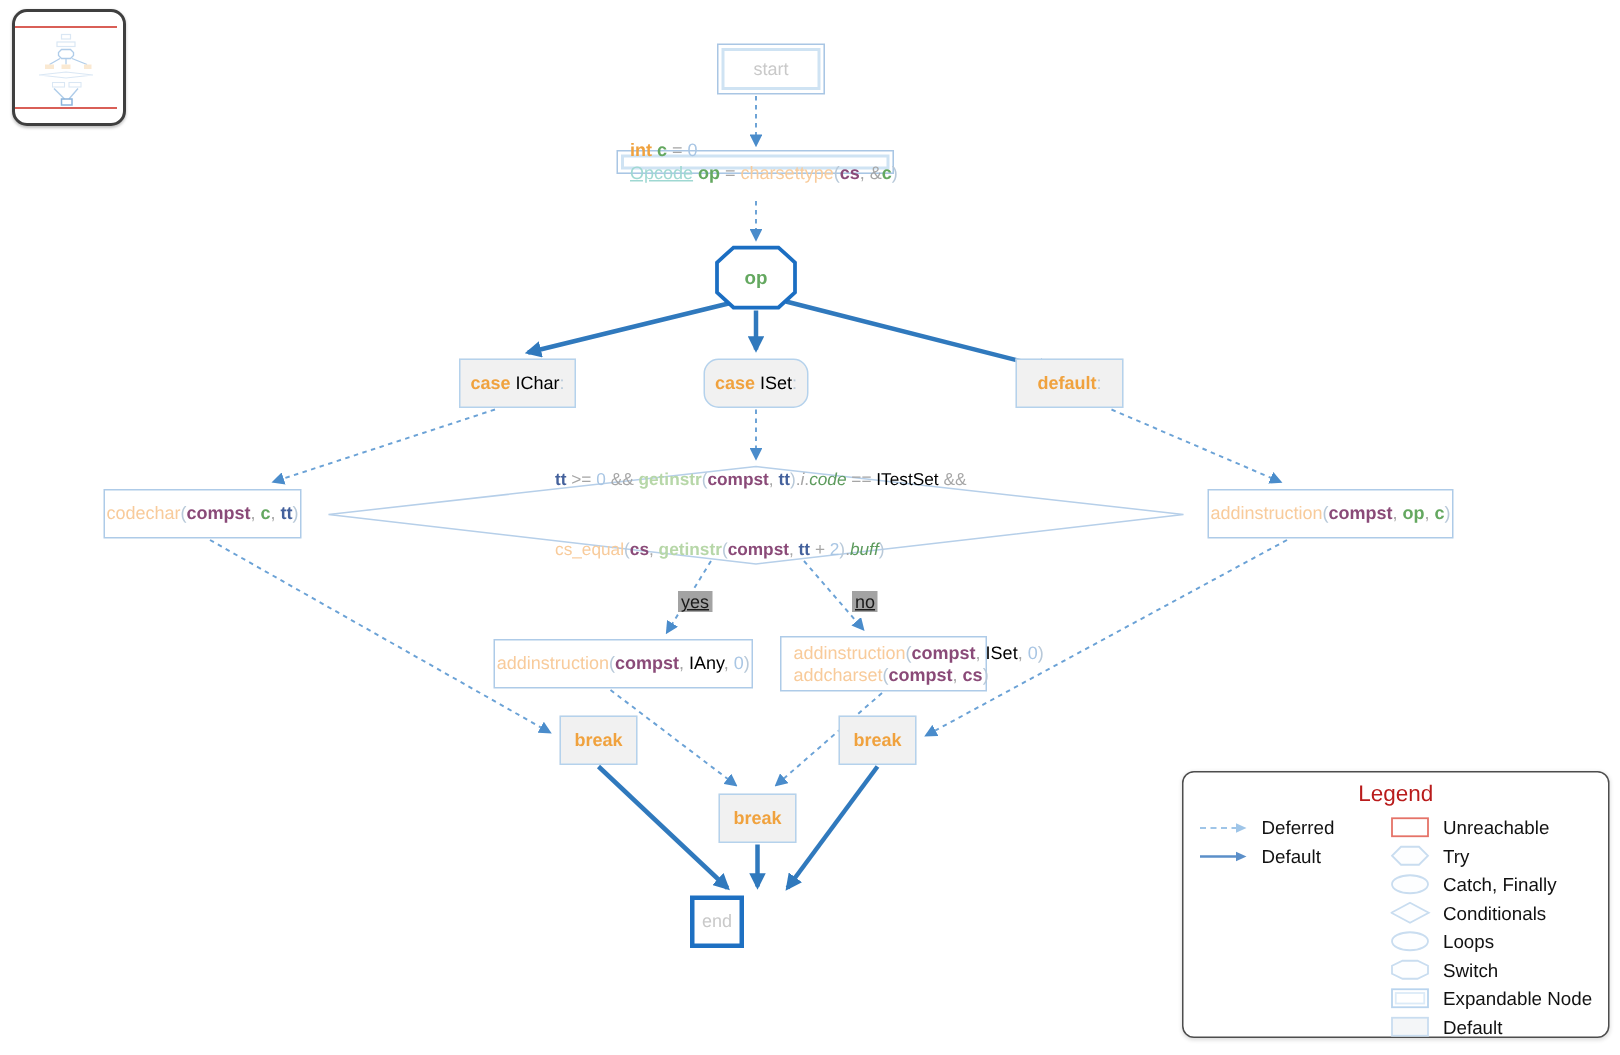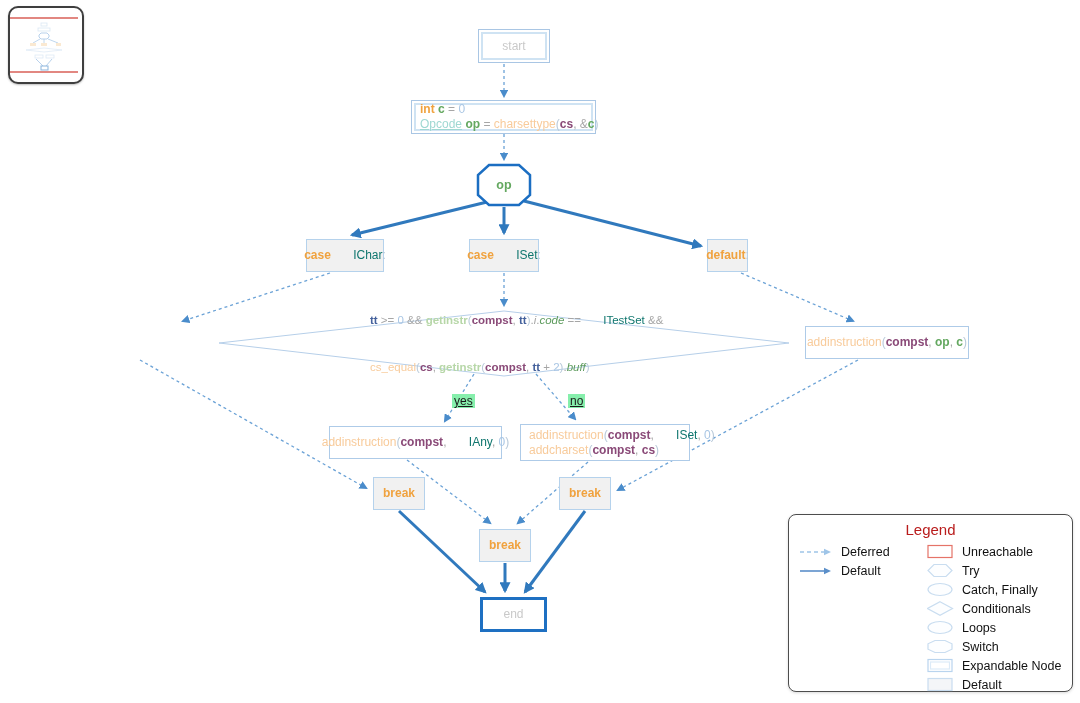--- a/index.html
+++ b/index.html
@@ -9,30 +9,30 @@
   .node{position:absolute;box-sizing:border-box;z-index:2;background:#fff;
         border:1px solid #aecbe8;display:flex;flex-direction:column;
         justify-content:center;align-items:center;font-size:12px;line-height:15px;}
   .node .code-line{white-space:pre;}
   .node.left-align{align-items:flex-start;padding-left:8px;padding-right:8px;}
   .node.gray{background:#f1f1f1;border-color:#b5d2ec;}
   .node.dbl{border:1px solid #a9c6e4;
             box-shadow:inset 0 0 0 2px #ffffff, inset 0 0 0 4px #cfe3f3;}
   .node.end-node{border:3px solid #1e70c2;}
   .node.no-border{border:none;background:transparent;box-shadow:none;}
-  .edge-label{position:absolute;z-index:3;font-size:12px;color:#1a1a1a;background:#86efac;padding:0 2px;text-decoration:underline;}
+  .edge-label{position:absolute;z-index:3;font-size:12px;color:#1a1a1a;background:#a3a3a3;padding:0 2px;text-decoration:underline;}
   
   .t-kw{color:#f0a23e;font-weight:bold;}
   .t-fn{color:#f8cb9b;}
   .t-fng{color:#b7d7a8;font-weight:bold;}
   .t-ty{color:#9fd8d2;text-decoration:underline;}
   .t-lv{color:#64a860;font-weight:bold;}
   .t-pv{color:#8a4a78;font-weight:bold;}
   .t-tt{color:#44619c;font-weight:bold;}
-  .t-const{color:#0f766e;margin-left:19px;}
+  .t-const{color:#000000;}
   .t-num{color:#a9c6e4;}
   .t-op{color:#a6a6a6;}
   .t-par{color:#b8c9d9;}
   .t-fld{color:#5d9b5d;font-style:italic;}
   .t-fldg{color:#a6a6a6;font-style:italic;}
   .t-pl{color:#c9c9c9;}
   
   .minimap{position:absolute;left:8px;top:6px;width:72px;height:74px;z-index:4;
            background:#fff;border:2px solid #3f3f3f;border-radius:10px;
            box-shadow:0 1px 2px rgba(0,0,0,.25);overflow:hidden;}
@@ -87,73 +87,76 @@
 
     <polygon points="489,165 519,165 530,175 530,195 519,205 489,205 478,195 478,175" fill="#ffffff" stroke="#1b6ec2" stroke-width="2.5"></polygon>
 
     <polygon points="219,343 504,311 789,343 504,376" fill="#ffffff" stroke="#b6cfe9" stroke-width="1"></polygon>
   </svg>
 
   <div class="node dbl" style="left:478px;top:29px;width:72px;height:34px;">
       <div class="code-line"><span class="t-pl">start</span></div>
     </div>
 
-  <div class="node dbl left-align" style="left:411px;top:100px;width:185px;height:34px;">
+  <div class="node dbl left-align" style="left:411px;top:100px;width:185px;height:16px;">
       <div class="code-line"><span class="t-kw">int</span><span class="t-op"> </span><span class="t-lv">c</span><span class="t-op"> = </span><span class="t-num">0</span></div>
       <div class="code-line"><span class="t-ty">Opcode</span><span class="t-op"> </span><span class="t-lv">op</span><span class="t-op"> = </span><span class="t-fn">charsettype</span><span class="t-par">(</span><span class="t-pv">cs</span><span class="t-op">, </span><span class="t-op">&amp;</span><span class="t-lv">c</span><span class="t-par">)</span></div>
     </div>
 
   <div class="node no-border" style="left:477px;top:164px;width:54px;height:42px;font-size:12.5px;">
       <div class="code-line"><span class="t-lv">op</span></div>
     </div>
 
   <div class="node gray" style="left:306px;top:239px;width:78px;height:33px;">
       <div class="code-line"><span class="t-kw">case</span><span class="t-op"> </span><span class="t-const">IChar</span><span class="t-par">:</span></div>
     </div>
 
-  <div class="node gray" style="left:469px;top:239px;width:70px;height:33px;">
+  <div class="node gray" style="left:469px;top:239px;width:70px;height:33px;border-radius:10px;">
       <div class="code-line"><span class="t-kw">case</span><span class="t-op"> </span><span class="t-const">ISet</span><span class="t-par">:</span></div>
     </div>
 
-  <div class="node gray" style="left:707px;top:239px;width:41px;height:33px;">
+  <div class="node gray" style="left:677px;top:239px;width:72px;height:33px;">
       <div class="code-line"><span class="t-kw">default</span><span class="t-par">:</span></div>
     </div>
 
+  <div class="node" style="left:69px;top:326px;width:132px;height:33px;">
+      <div class="code-line"><span class="t-fn">codechar</span><span class="t-par">(</span><span class="t-pv">compst</span><span class="t-op">, </span><span class="t-lv">c</span><span class="t-op">, </span><span class="t-tt">tt</span><span class="t-par">)</span></div>
+    </div>
 
   <div class="node no-border left-align" style="left:362px;top:325px;width:300px;height:37px;font-size:11.5px;gap:32px;">
       <div class="code-line"><span class="t-tt">tt</span><span class="t-op"> &gt;= </span><span class="t-num">0</span><span class="t-op"> &amp;&amp; </span><span class="t-fng">getinstr</span><span class="t-par">(</span><span class="t-pv">compst</span><span class="t-op">, </span><span class="t-tt">tt</span><span class="t-par">)</span><span class="t-op">.</span><span class="t-fldg">i</span><span class="t-op">.</span><span class="t-fld">code</span><span class="t-op"> == </span><span class="t-const">ITestSet</span><span class="t-op"> &amp;&amp;</span></div>
       <div class="code-line"><span class="t-fn">cs_equal</span><span class="t-par">(</span><span class="t-pv">cs</span><span class="t-op">, </span><span class="t-fng">getinstr</span><span class="t-par">(</span><span class="t-pv">compst</span><span class="t-op">, </span><span class="t-tt">tt</span><span class="t-op"> + </span><span class="t-num">2</span><span class="t-par">)</span><span class="t-op">.</span><span class="t-fld">buff</span><span class="t-par">)</span></div>
     </div>
 
   <div class="node" style="left:805px;top:326px;width:164px;height:33px;">
       <div class="code-line"><span class="t-fn">addinstruction</span><span class="t-par">(</span><span class="t-pv">compst</span><span class="t-op">, </span><span class="t-lv">op</span><span class="t-op">, </span><span class="t-lv">c</span><span class="t-par">)</span></div>
     </div>
 
   <div class="node" style="left:329px;top:426px;width:173px;height:33px;">
       <div class="code-line"><span class="t-fn">addinstruction</span><span class="t-par">(</span><span class="t-pv">compst</span><span class="t-op">, </span><span class="t-const">IAny</span><span class="t-op">, </span><span class="t-num">0</span><span class="t-par">)</span></div>
     </div>
 
-  <div class="node left-align" style="left:520px;top:424px;width:170px;height:37px;">
+  <div class="node left-align" style="left:520px;top:424px;width:138px;height:37px;">
       <div class="code-line"><span class="t-fn">addinstruction</span><span class="t-par">(</span><span class="t-pv">compst</span><span class="t-op">, </span><span class="t-const">ISet</span><span class="t-op">, </span><span class="t-num">0</span><span class="t-par">)</span></div>
       <div class="code-line"><span class="t-fn">addcharset</span><span class="t-par">(</span><span class="t-pv">compst</span><span class="t-op">, </span><span class="t-pv">cs</span><span class="t-par">)</span></div>
     </div>
 
   <div class="node gray" style="left:373px;top:477px;width:52px;height:33px;">
       <div class="code-line"><span class="t-kw">break</span></div>
     </div>
 
   <div class="node gray" style="left:559px;top:477px;width:52px;height:33px;">
       <div class="code-line"><span class="t-kw">break</span></div>
     </div>
 
   <div class="node gray" style="left:479px;top:529px;width:52px;height:33px;">
       <div class="code-line"><span class="t-kw">break</span></div>
     </div>
 
-  <div class="node end-node" style="left:480px;top:597px;width:67px;height:35px;">
+  <div class="node end-node" style="left:460px;top:597px;width:36px;height:35px;">
       <div class="code-line"><span class="t-pl">end</span></div>
     </div>
 
   <div class="edge-label" style="left:452px;top:394px;">yes</div>
   <div class="edge-label" style="left:568px;top:394px;">no</div>
 
   <div class="minimap">
     <svg width="68" height="70">
       <line x1="0" y1="10" x2="68" y2="10" stroke="#d95f57" stroke-width="1.4"></line>
       <line x1="0" y1="64" x2="68" y2="64" stroke="#d95f57" stroke-width="1.4"></line>

